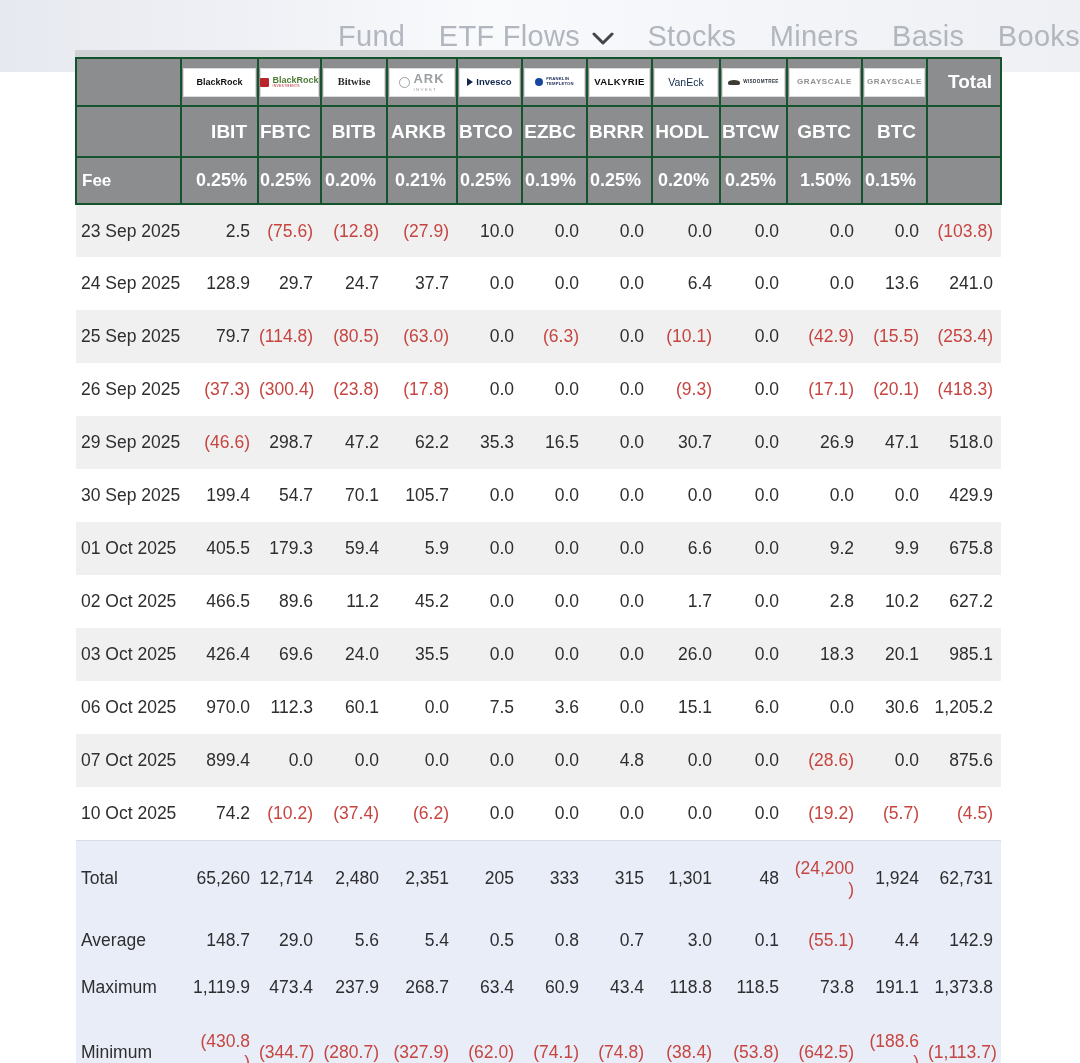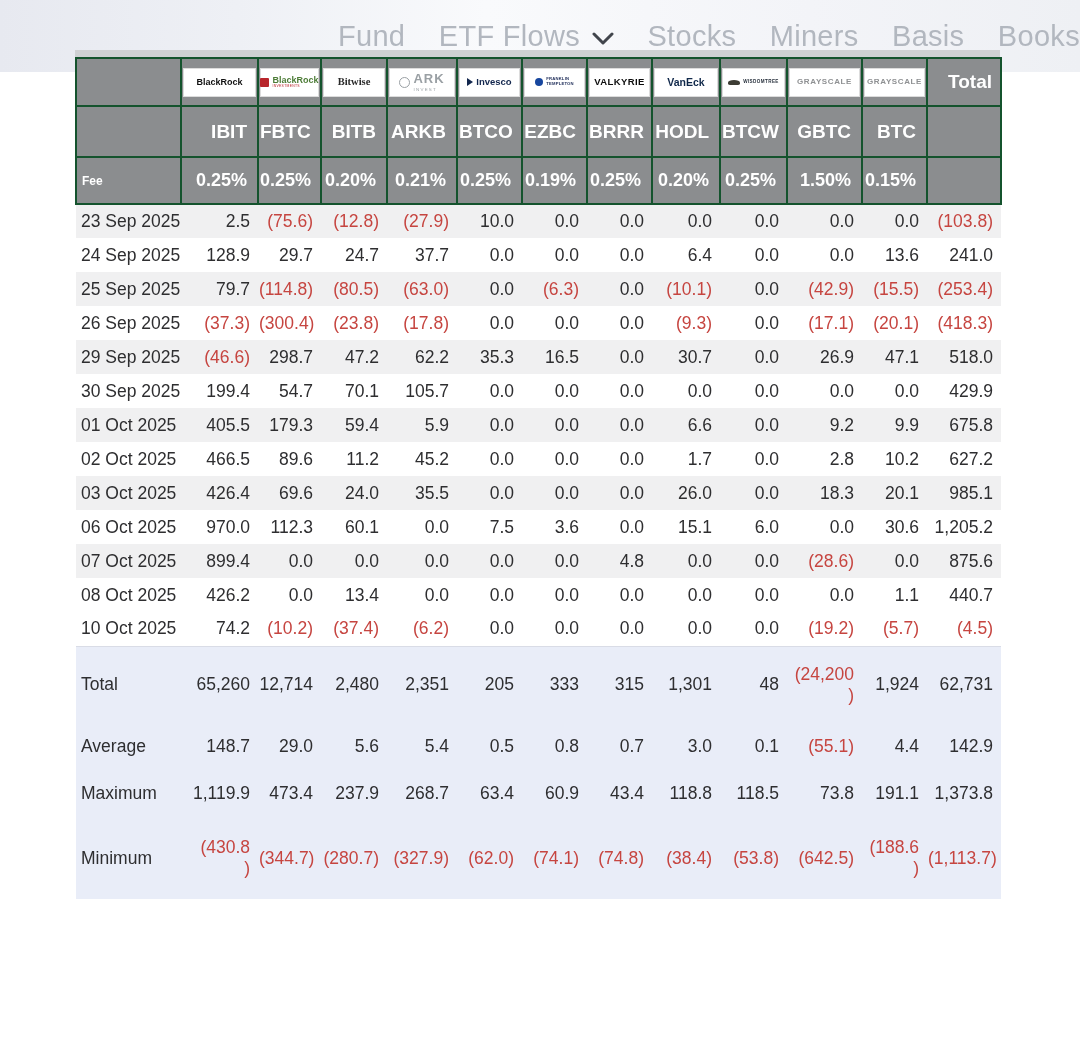--- a/index.html
+++ b/index.html
@@ -31,21 +31,21 @@
     background:#8b8d8f;border:2px solid #14532d;overflow:hidden;
   }
   tr.logo-row td{height:44px}
   tr.ticker-row td{height:47px}
   tr.fee-row td{height:43px}
   .ticker-cell,.fee-cell{
     color:#fff;font-weight:bold;text-align:right;padding-right:10px;
   }
   .ticker-cell{font-size:19px}
   .fee-cell{font-size:18px}
-  .fee-label-cell{color:#fff;font-weight:bold;font-size:12px;text-align:left;padding-left:5px}
+  .fee-label-cell{color:#fff;font-weight:bold;font-size:17px;text-align:left;padding-left:5px}
   .total-head-cell{color:#fff;font-weight:bold;font-size:19px;text-align:right;padding-right:8px;vertical-align:middle}
   
   .logo-cell{text-align:center;vertical-align:middle;padding:0 2px}
   .logo-box{
     background:#fff;height:27px;margin:0 auto;box-shadow:0 0 0 1px #dcdcdc;
     display:flex;align-items:center;justify-content:center;gap:3px;padding:0 3px;
   }
   .txt{display:flex;flex-direction:column;align-items:flex-start;line-height:1.15}
   .blackrock .brand-text{font-weight:800;font-size:9px;color:#111}
   .fidelity .brand-icon{width:9px;height:9px;background:#b8252b;border-radius:1px;flex:none}
@@ -53,30 +53,30 @@
   .fidelity .brand-sub{font-size:3.4px;color:#b8252b;letter-spacing:.3px}
   .bitwise .brand-text{font-family:"Liberation Serif",serif;font-size:10.5px;font-weight:700;color:#2a2a2a}
   .ark .brand-icon{width:9px;height:9px;border:1px solid #9aa0a4;border-radius:50%;flex:none}
   .ark .brand-text{font-size:13px;color:#9aa0a4;font-weight:600;letter-spacing:1px}
   .ark .brand-sub{font-size:4.4px;color:#9aa0a4;letter-spacing:1.3px}
   .invesco .brand-icon{width:0;height:0;border-top:4px solid transparent;border-bottom:4px solid transparent;border-left:6px solid #12264d;flex:none}
   .invesco .brand-text{font-size:9.5px;font-weight:700;color:#12264d}
   .franklin .brand-icon{width:8px;height:8px;background:#17469e;border-radius:50%;flex:none}
   .franklin .brand-text,.franklin .brand-sub{font-size:4.2px;color:#1b2a57;font-weight:700;letter-spacing:.2px}
   .valkyrie .brand-text{font-size:9.5px;font-weight:900;color:#0c0c0c;letter-spacing:.4px}
-  .vaneck .brand-text{font-size:10.5px;font-weight:700;color:#10284a}
+  .vaneck .brand-text{font-size:10.5px;font-weight:400;color:#10284a}
   .wisdomtree .brand-icon{width:12px;height:5px;background:#3d3c34;border-radius:50% 50% 30% 30%;flex:none}
   .wisdomtree .brand-text{font-size:4.6px;color:#27303c;font-weight:600;letter-spacing:.4px}
   .grayscale .brand-text{font-size:8px;color:#8f9193;font-weight:600;letter-spacing:.6px}
   
   tbody td{
     font-size:17.5px;color:#2e2e30;text-align:right;padding-right:8px;
     vertical-align:middle;white-space:pre-line;
   }
-  tbody tr{height:34px}
+  tbody tr{height:53px}
   tbody tr.alt td{background:#f0f0f1}
   tbody td.date-cell{text-align:left;padding-left:5px;padding-right:0}
   td.neg{color:#c64540}
   
   tbody tr.summary td{background:#e9edf8}
   tbody tr.summary.s0 td{border-top:1px solid #d9dce6}
   tbody tr.s0{height:77px}
   tbody tr.s1{height:46px}
   tbody tr.s2{height:48px}
   tbody tr.s3{height:82px}
@@ -400,35 +400,20 @@
         <td>0.0</td>
         <td>0.0</td>
         <td>4.8</td>
         <td>0.0</td>
         <td>0.0</td>
         <td class="neg">(28.6)</td>
         <td>0.0</td>
         <td>875.6</td>
       </tr>
       <tr>
-        <td class="date-cell">08 Oct 2025</td>
-        <td>426.2</td>
-        <td>0.0</td>
-        <td>13.4</td>
-        <td>0.0</td>
-        <td>0.0</td>
-        <td>0.0</td>
-        <td>0.0</td>
-        <td>0.0</td>
-        <td>0.0</td>
-        <td>0.0</td>
-        <td>1.1</td>
-        <td>440.7</td>
-      </tr>
-      <tr>
         <td class="date-cell">10 Oct 2025</td>
         <td>74.2</td>
         <td class="neg">(10.2)</td>
         <td class="neg">(37.4)</td>
         <td class="neg">(6.2)</td>
         <td>0.0</td>
         <td>0.0</td>
         <td>0.0</td>
         <td>0.0</td>
         <td>0.0</td>

